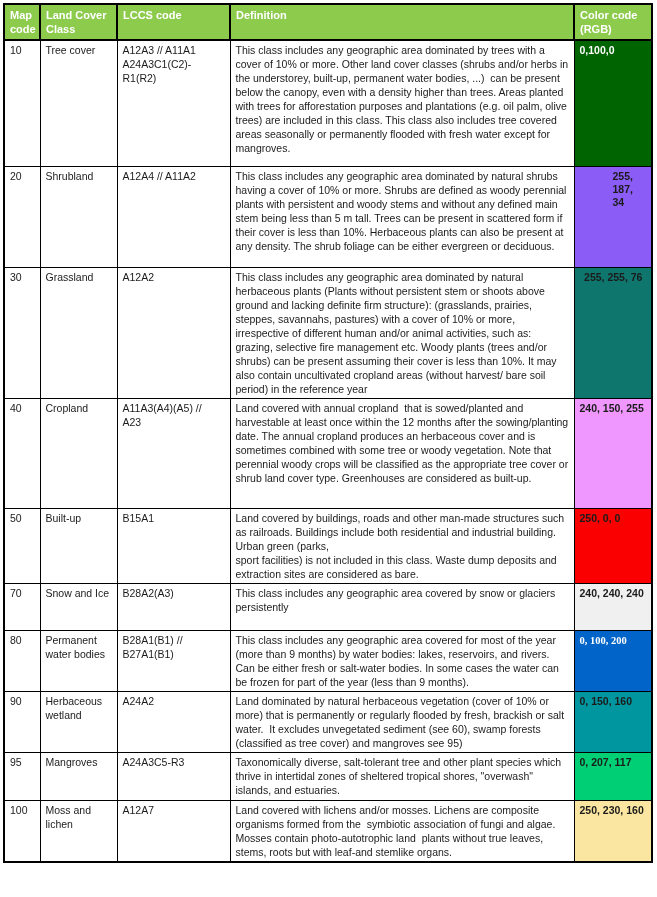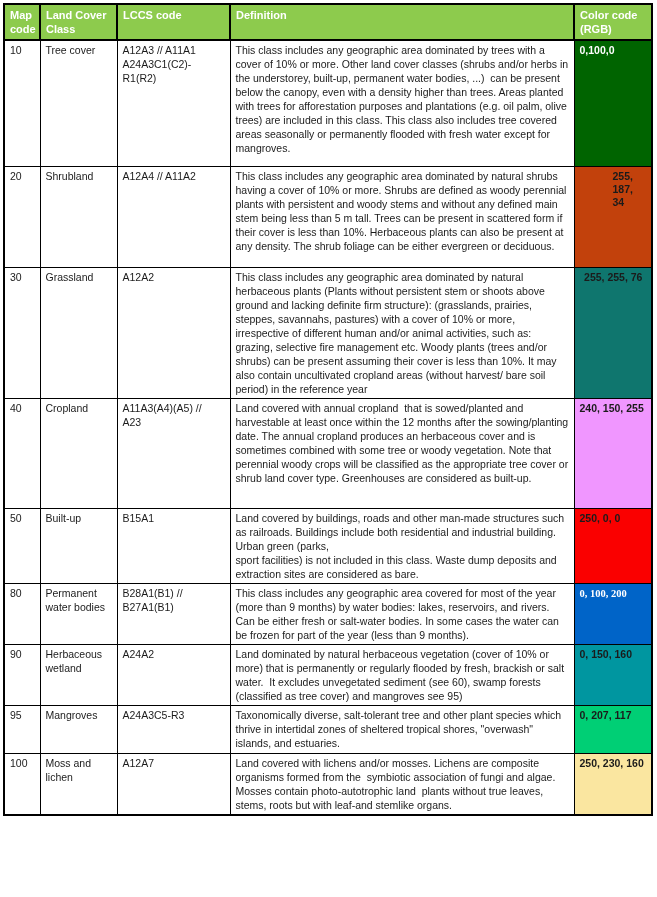--- a/index.html
+++ b/index.html
@@ -55,21 +55,21 @@
 A24A3C1(C2)-
 R1(R2)</td>
       <td class="c-def">This class includes any geographic area dominated by trees with a cover of 10% or more. Other land cover classes (shrubs and/or herbs in the understorey, built-up, permanent water bodies, ...)  can be present below the canopy, even with a density higher than trees. Areas planted with trees for afforestation purposes and plantations (e.g. oil palm, olive trees) are included in this class. This class also includes tree covered areas seasonally or permanently flooded with fresh water except for mangroves.</td>
       <td class="c-color" style="background-color: rgb(0, 100, 0); color: rgb(255, 255, 255);">0,100,0</td>
     </tr>
     <tr style="height:101px">
       <td class="c-map">20</td>
       <td class="c-class">Shrubland</td>
       <td class="c-lccs">A12A4 // A11A2</td>
       <td class="c-def">This class includes any geographic area dominated by natural shrubs having a cover of 10% or more. Shrubs are defined as woody perennial plants with persistent and woody stems and without any defined main stem being less than 5 m tall. Trees can be present in scattered form if their cover is less than 10%. Herbaceous plants can also be present at any density. The shrub foliage can be either evergreen or deciduous.</td>
-      <td class="c-color" style="background-color: #c2410c; color: rgb(27, 27, 27); padding-left: 38px;">255, 187, 34</td>
+      <td class="c-color" style="background-color: #8b5cf6; color: rgb(27, 27, 27); padding-left: 38px;">255, 187, 34</td>
     </tr>
     <tr style="height:128px">
       <td class="c-map">30</td>
       <td class="c-class">Grassland</td>
       <td class="c-lccs">A12A2</td>
       <td class="c-def">This class includes any geographic area dominated by natural herbaceous plants (Plants without persistent stem or shoots above ground and lacking definite firm structure): (grasslands, prairies, steppes, savannahs, pastures) with a cover of 10% or more, irrespective of different human and/or animal activities, such as: grazing, selective fire management etc. Woody plants (trees and/or shrubs) can be present assuming their cover is less than 10%. It may also contain uncultivated cropland areas (without harvest/ bare soil period) in the reference year</td>
       <td class="c-color" style="background-color: #0f766e; color: rgb(27, 27, 27); text-align: center;">255, 255, 76</td>
     </tr>
     <tr style="height:110px">
       <td class="c-map">40</td>
@@ -79,20 +79,27 @@
       <td class="c-def">Land covered with annual cropland  that is sowed/planted and harvestable at least once within the 12 months after the sowing/planting date. The annual cropland produces an herbaceous cover and is sometimes combined with some tree or woody vegetation. Note that perennial woody crops will be classified as the appropriate tree cover or shrub land cover type. Greenhouses are considered as built-up.</td>
       <td class="c-color" style="background-color: rgb(240, 150, 255); color: rgb(27, 27, 27);">240, 150, 255</td>
     </tr>
     <tr style="height:67px">
       <td class="c-map">50</td>
       <td class="c-class">Built-up</td>
       <td class="c-lccs">B15A1</td>
       <td class="c-def">Land covered by buildings, roads and other man-made structures such as railroads. Buildings include both residential and industrial building. Urban green (parks,
 sport facilities) is not included in this class. Waste dump deposits and extraction sites are considered as bare.</td>
       <td class="c-color" style="background-color: rgb(250, 0, 0); color: rgb(27, 27, 27);">250, 0, 0</td>
+    </tr>
+    <tr style="height:47px">
+      <td class="c-map">70</td>
+      <td class="c-class">Snow and Ice</td>
+      <td class="c-lccs">B28A2(A3)</td>
+      <td class="c-def">This class includes any geographic area covered by snow or glaciers persistently</td>
+      <td class="c-color" style="background-color: rgb(240, 240, 240); color: rgb(27, 27, 27);">240, 240, 240</td>
     </tr>
     <tr style="height:61px">
       <td class="c-map">80</td>
       <td class="c-class">Permanent water bodies</td>
       <td class="c-lccs">B28A1(B1) //
 B27A1(B1)</td>
       <td class="c-def">This class includes any geographic area covered for most of the year (more than 9 months) by water bodies: lakes, reservoirs, and rivers. Can be either fresh or salt-water bodies. In some cases the water can be frozen for part of the year (less than 9 months).</td>
       <td class="c-color" style="background-color: rgb(0, 100, 200); color: rgb(255, 255, 255); font-family: Liberation Serif, serif;">0, 100, 200</td>
     </tr>
     <tr style="height:57px">

